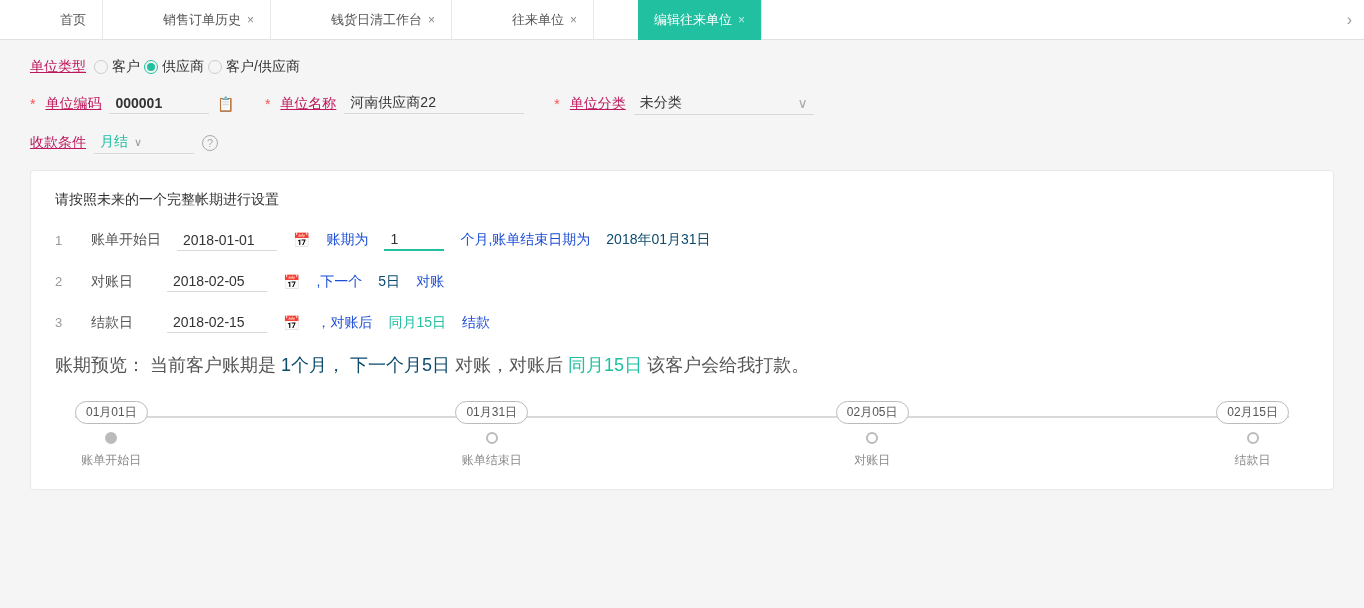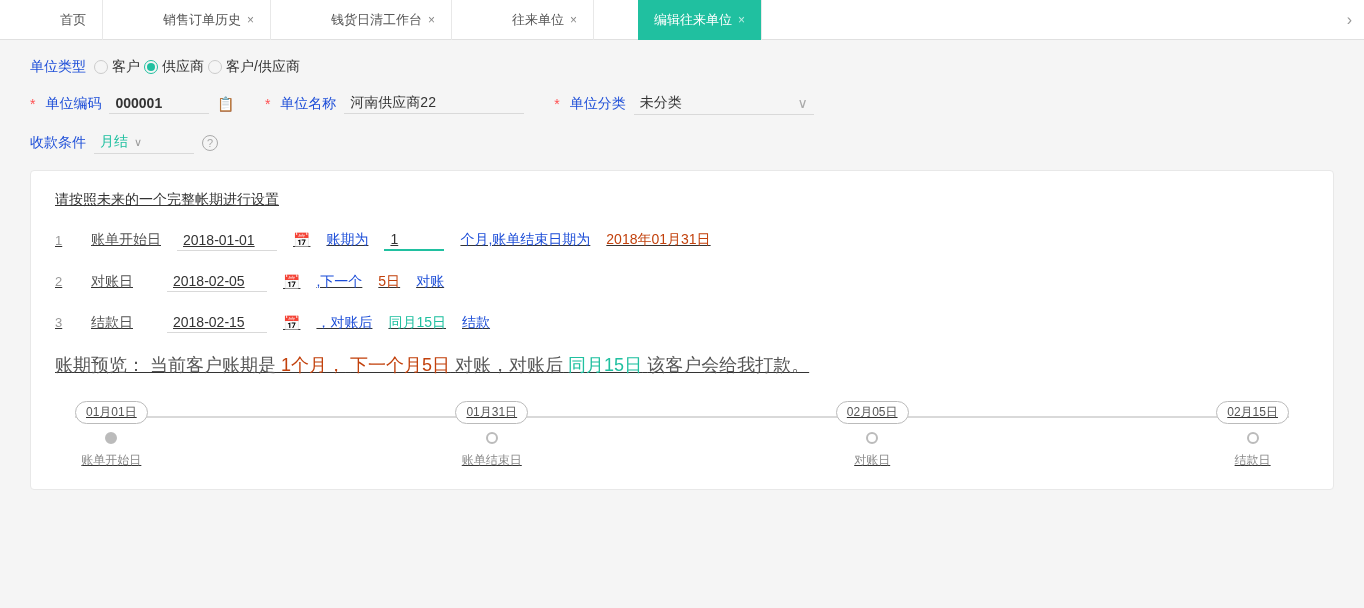--- a/index.html
+++ b/index.html
@@ -57,22 +57,23 @@
       align-items: center;
       margin-bottom: 16px;
       gap: 30px;
     }
     .form-field {
       display: flex;
       align-items: center;
       gap: 8px;
     }
     .form-field label {
-      color: #1d4ed8;
+      color: #be185d;
       white-space: nowrap;
+      text-decoration: underline;
     }
     .required-star {
       color: #ff4d4f;
       margin-right: 2px;
     }
     .form-input {
       border: none;
       border-bottom: 1px solid #d9d9d9;
       outline: none;
       padding: 2px 6px;
@@ -145,21 +146,20 @@
       cursor: pointer;
     }
 
     
     .section-box {
       background: #fff;
       border: 1px solid #e8e8e8;
       border-radius: 4px;
       padding: 20px 24px;
       margin-bottom: 16px;
-      text-decoration: underline;
     }
     .section-title {
       font-size: 14px;
       color: #333;
       margin-bottom: 20px;
     }
 
     
     .setting-row {
       display: flex;
@@ -191,21 +191,21 @@
       border: none;
       border-bottom: 2px solid #20c0a0;
       outline: none;
       padding: 2px 6px;
       font-size: 14px;
       color: #333;
       width: 60px;
       background: transparent;
     }
     .row-suffix { color: #1d4ed8; }
-    .highlight-orange { color: #c2410c; }
+    .highlight-orange { color: #0c4a6e; }
     .highlight-teal { color: #20c0a0; }
 
     
     .preview-text {
       font-size: 18px;
       color: #555;
       margin-bottom: 24px;
     }
 
     

